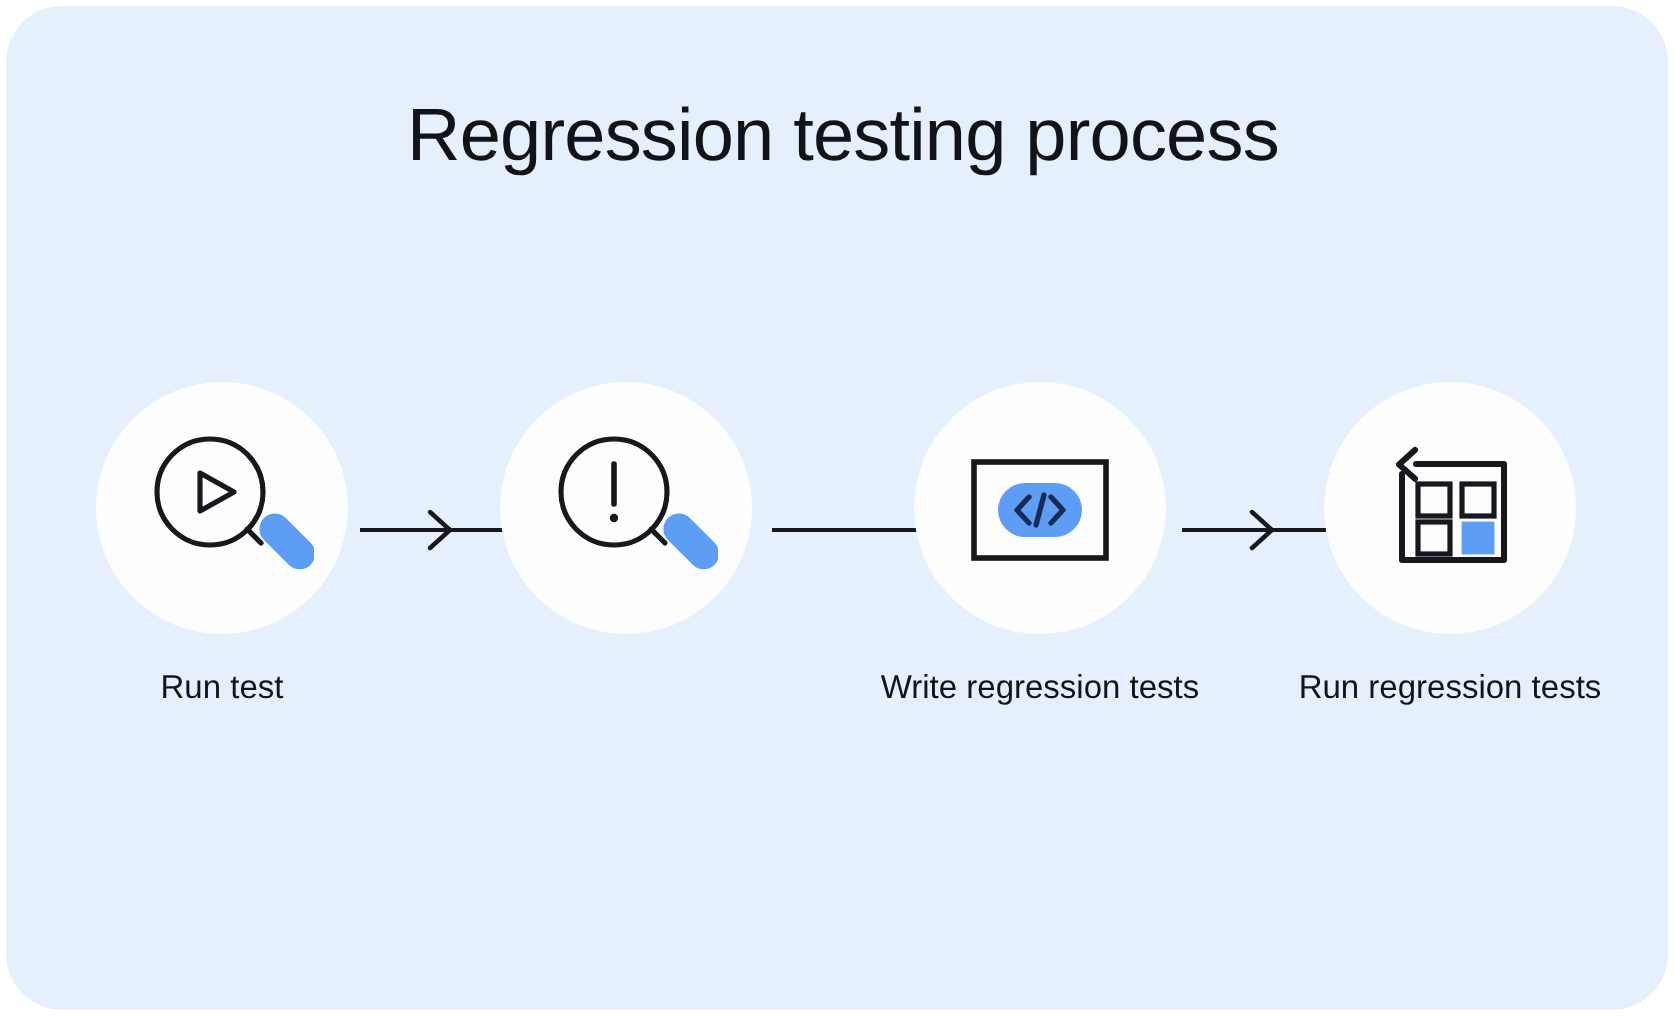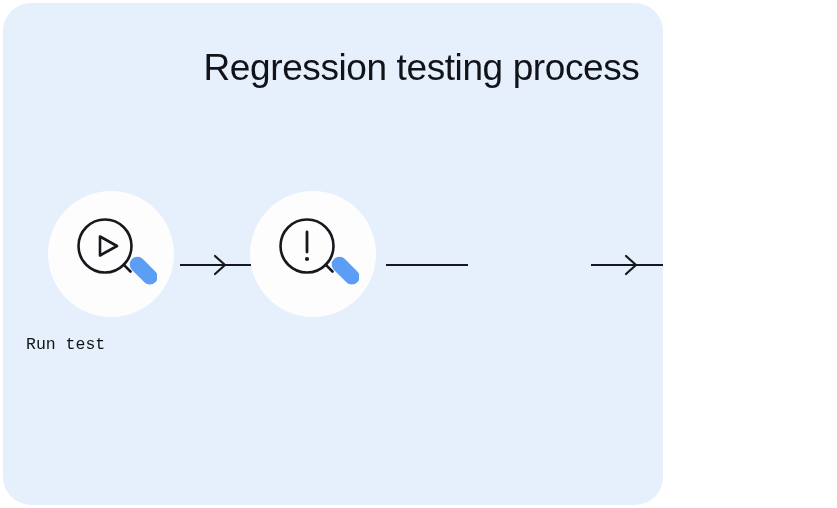--- a/index.html
+++ b/index.html
@@ -11,21 +11,21 @@
     width: 837px;
     height: 508px;
     overflow: hidden;
     font-family: "Liberation Sans", sans-serif;
   }
 
   .card {
     position: absolute;
     left: 3px;
     top: 3px;
-    width: 660px;
+    width: 831px;
     height: 502px;
     background: #e6f0fc;
     border-radius: 28px;
     overflow: hidden;
   }
 
   .title {
     position: absolute;
     left: 0;
     top: 44px;
@@ -60,24 +60,25 @@
     border-radius: 50%;
     background: #fdfdfe;
     display: flex;
     align-items: center;
     justify-content: center;
   }
   .circle svg { display: block; }
 
   .step-label {
     margin-top: 16px;
+    text-align: center;
     font-size: 16.5px;
     line-height: 23px;
     color: #121418;
-    font-family: Liberation Mono, monospace;
+    font-family: Liberation Sans, sans-serif;
     font-weight: 400;
   }
 
   .step-1 { left: 23px; }
   .step-2 { left: 225px; }
   .step-3 { left: 432px; }
   .step-4 { left: 637px; }
 
   
   .connector {
@@ -148,25 +149,54 @@
             <rect x="61.5" y="56.5" width="15.5" height="33" rx="7.75" transform="rotate(-45 61.5 56.5)" fill="#5c9df5"></rect>
           </svg>
         </span>
       </div>
     </div>
 
     <div class="connector c2">
       <div class="conn-line"></div>
     </div>
 
+    <div class="step step-3">
+      <div class="circle">
+        <span>
+          <svg width="86" height="86" viewBox="0 0 86 86" fill="none">
+            <rect x="10" y="20" width="66" height="48" stroke="#16181d" stroke-width="2.8" fill="none"></rect>
+            <rect x="22" y="30.5" width="42" height="27" rx="13.5" fill="#5c9df5"></rect>
+            <path d="M37.5 37.5 L31.5 44 L37.5 50.5" stroke="#1a2a52" stroke-width="2.6" stroke-linecap="round" stroke-linejoin="round" fill="none"></path>
+            <path d="M48.5 37.5 L54.5 44 L48.5 50.5" stroke="#1a2a52" stroke-width="2.6" stroke-linecap="round" stroke-linejoin="round" fill="none"></path>
+            <line x1="45" y1="36.5" x2="41" y2="51.5" stroke="#1a2a52" stroke-width="2.6" stroke-linecap="round"></line>
+          </svg>
+        </span>
+      </div>
+      <div class="step-label">Write regression tests</div>
+    </div>
 
     <div class="connector c3">
       <div class="conn-line"></div>
       <div class="conn-head">
         <svg width="24" height="24" viewBox="0 0 24 24" fill="none">
           <path d="M7 3 L17 12 L7 21" stroke="#16181d" stroke-width="2.2" stroke-linecap="round" stroke-linejoin="round" fill="none"></path>
         </svg>
       </div>
     </div>
 
+    <div class="step step-4">
+      <div class="circle">
+        <span>
+          <svg width="86" height="86" viewBox="0 0 86 86" fill="none">
+            <path d="M19 26 L19 69 L70 69 L70 21 L26 21" stroke="#16181d" stroke-width="3" stroke-linecap="round" stroke-linejoin="round" fill="none"></path>
+            <path d="M25.5 14 L17.5 21.2 L25.5 28.4" stroke="#16181d" stroke-width="3" stroke-linecap="round" stroke-linejoin="round" fill="none"></path>
+            <rect x="27" y="31" width="16" height="16" stroke="#16181d" stroke-width="2.6" fill="none"></rect>
+            <rect x="49" y="31" width="16" height="16" stroke="#16181d" stroke-width="2.6" fill="none"></rect>
+            <rect x="27" y="50" width="16" height="16" stroke="#16181d" stroke-width="2.6" fill="none"></rect>
+            <rect x="48.8" y="49.8" width="16.4" height="16.4" fill="#5c9df5"></rect>
+          </svg>
+        </span>
+      </div>
+      <div class="step-label">Run regression tests</div>
+    </div>
 
   </div>
 </div>
 
 </body></html>

